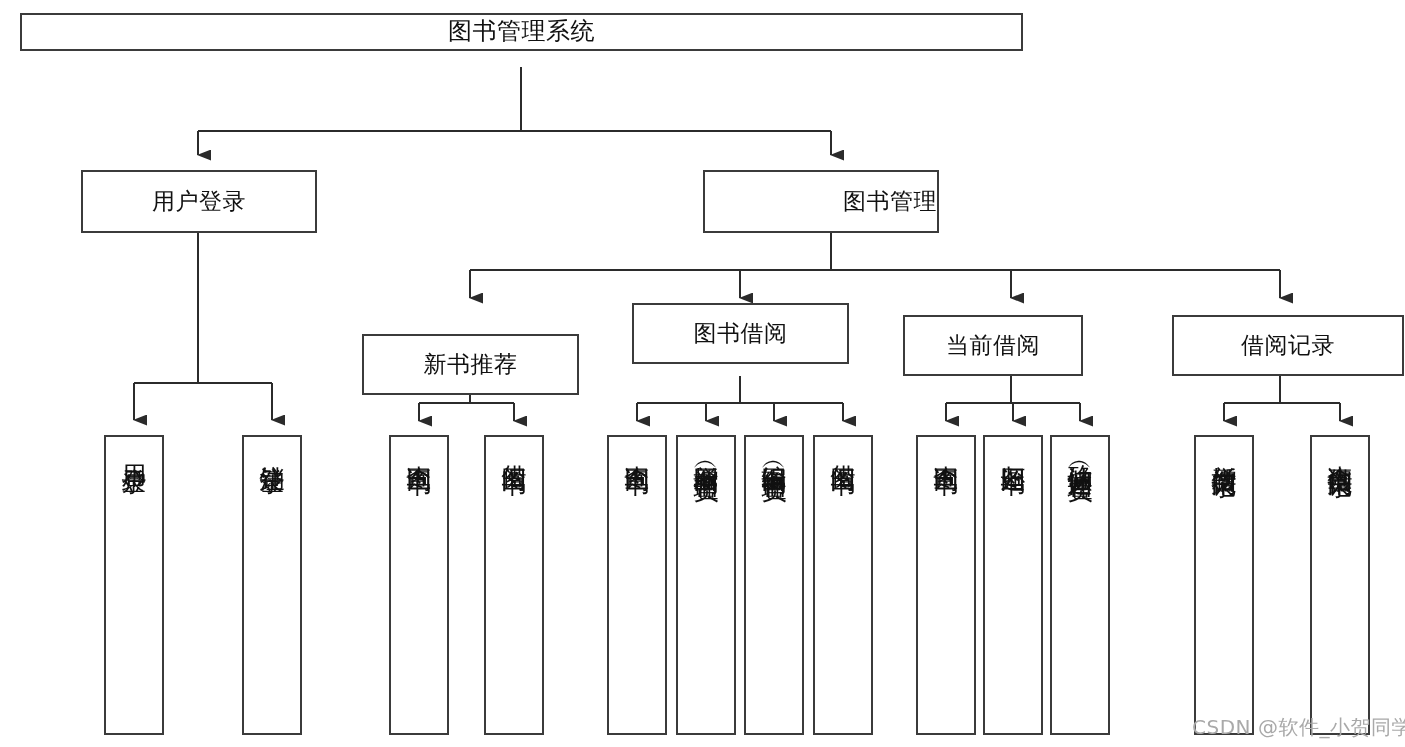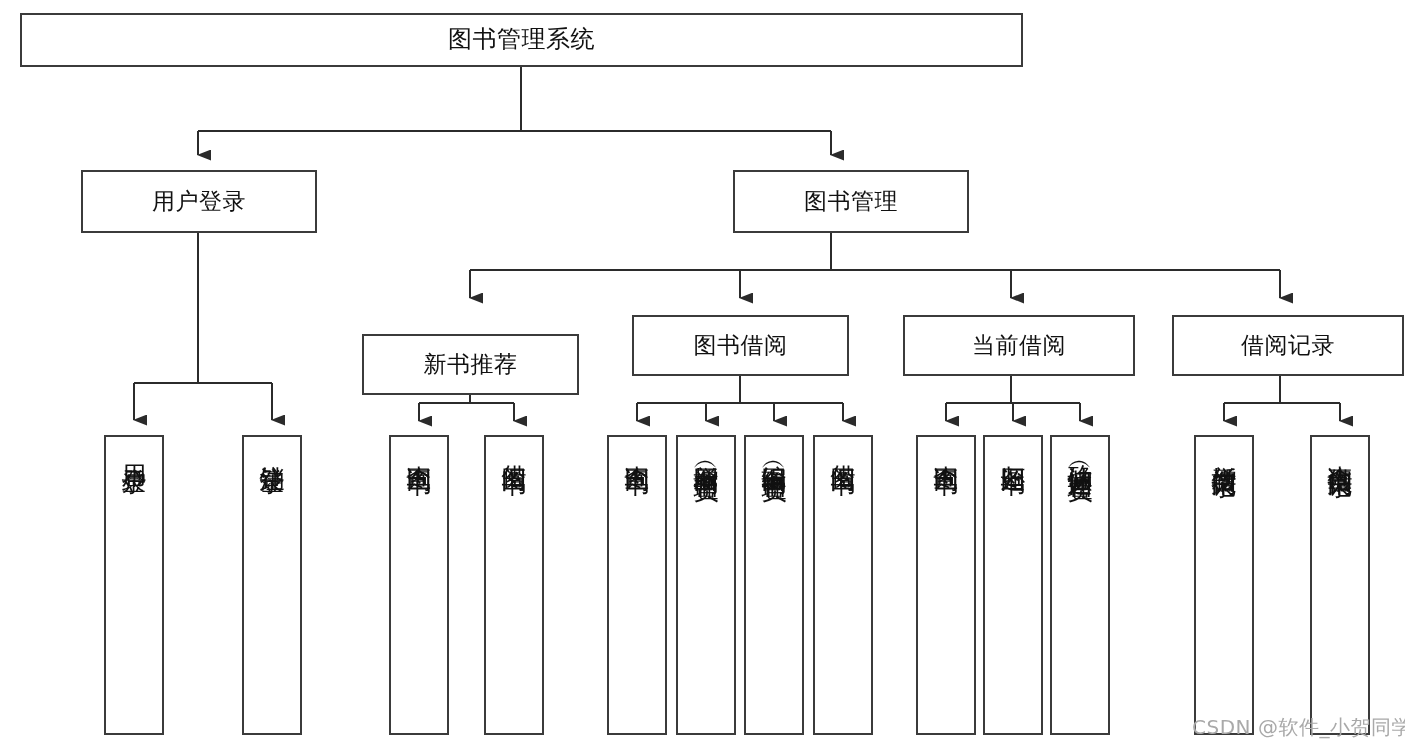--- a/index.html
+++ b/index.html
@@ -122,41 +122,41 @@
       <path d="M1013,403 L1013,421" marker-end="url(#arw)"></path>
       <path d="M1080,403 L1080,421" marker-end="url(#arw)"></path>
 
       <path d="M1280,376 L1280,403"></path>
       <path d="M1224,403 L1340,403"></path>
       <path d="M1224,403 L1224,421" marker-end="url(#arw)"></path>
       <path d="M1340,403 L1340,421" marker-end="url(#arw)"></path>
     </g>
   </svg>
 
-  <div class="node horiz root" style="left:20px; top:13px; width:1003px; height:54px;">
+  <div class="node horiz root" style="left:20px; top:13px; width:1003px; height:38px;">
     <span class="lbl">图书管理系统</span>
   </div>
 
   <div class="node horiz" style="left:81px; top:170px; width:236px; height:63px;">
     <span class="lbl">用户登录</span>
   </div>
 
-  <div class="node horiz" style="left:733px; top:170px; width:236px; height:63px;">
+  <div class="node horiz" style="left:703px; top:170px; width:236px; height:63px;justify-content:flex-end;">
     <span class="lbl">图书管理</span>
   </div>
 
   <div class="node horiz" style="left:362px; top:334px; width:217px; height:61px;">
     <span class="lbl">新书推荐</span>
   </div>
 
-  <div class="node horiz" style="left:632px; top:315px; width:217px; height:61px;">
+  <div class="node horiz" style="left:632px; top:303px; width:217px; height:61px;">
     <span class="lbl">图书借阅</span>
   </div>
 
-  <div class="node horiz" style="left:903px; top:315px; width:232px; height:61px;justify-content:center;">
+  <div class="node horiz" style="left:903px; top:315px; width:180px; height:61px;justify-content:center;">
     <span class="lbl">当前借阅</span>
   </div>
 
   <div class="node horiz" style="left:1172px; top:315px; width:232px; height:61px;">
     <span class="lbl">借阅记录</span>
   </div>
 
   <div class="node vert" style="left:104px; top:435px; width:60px; height:300px;">
     <span class="lbl">用户登录</span>
   </div>

